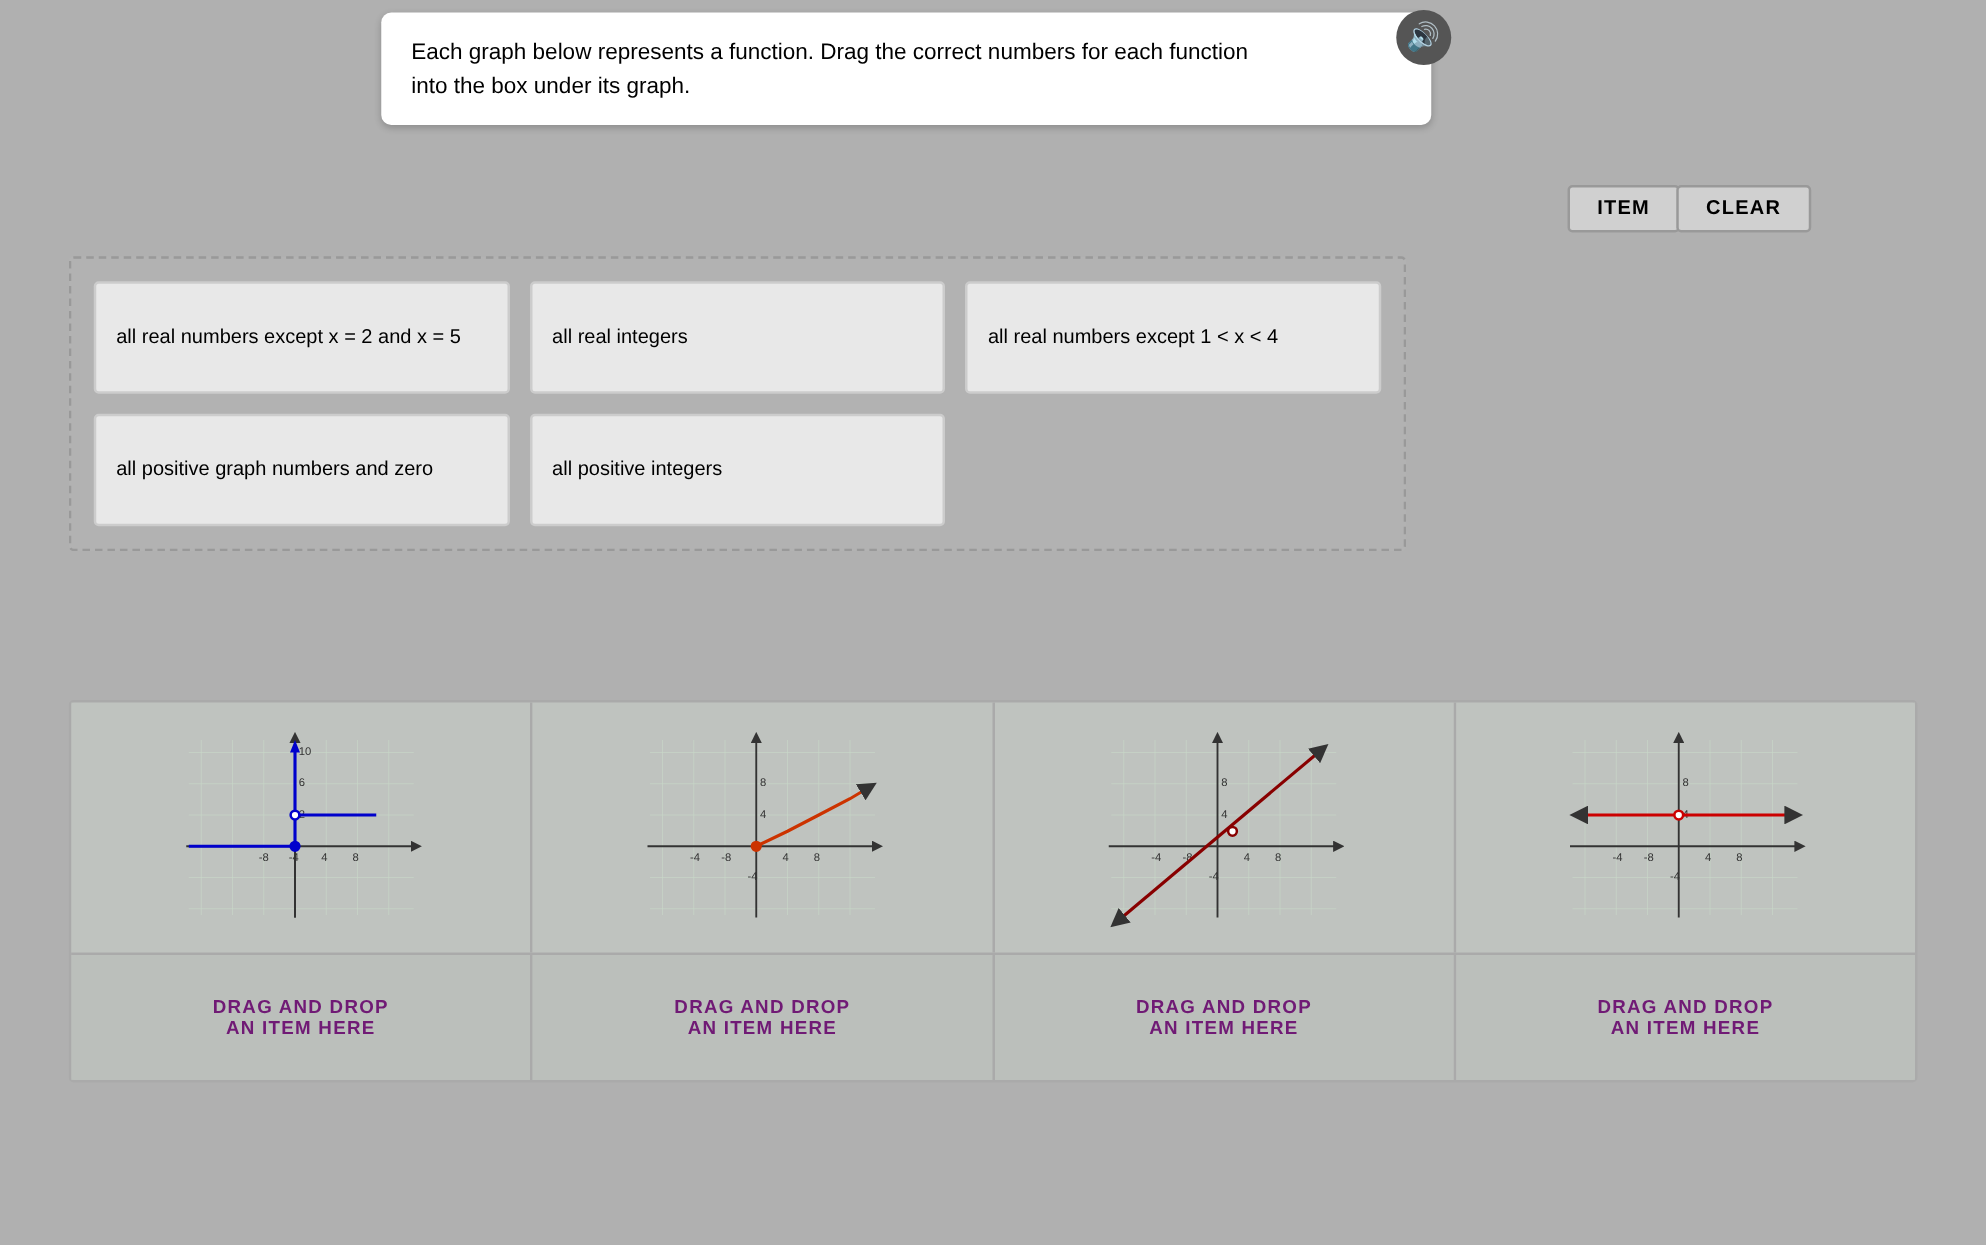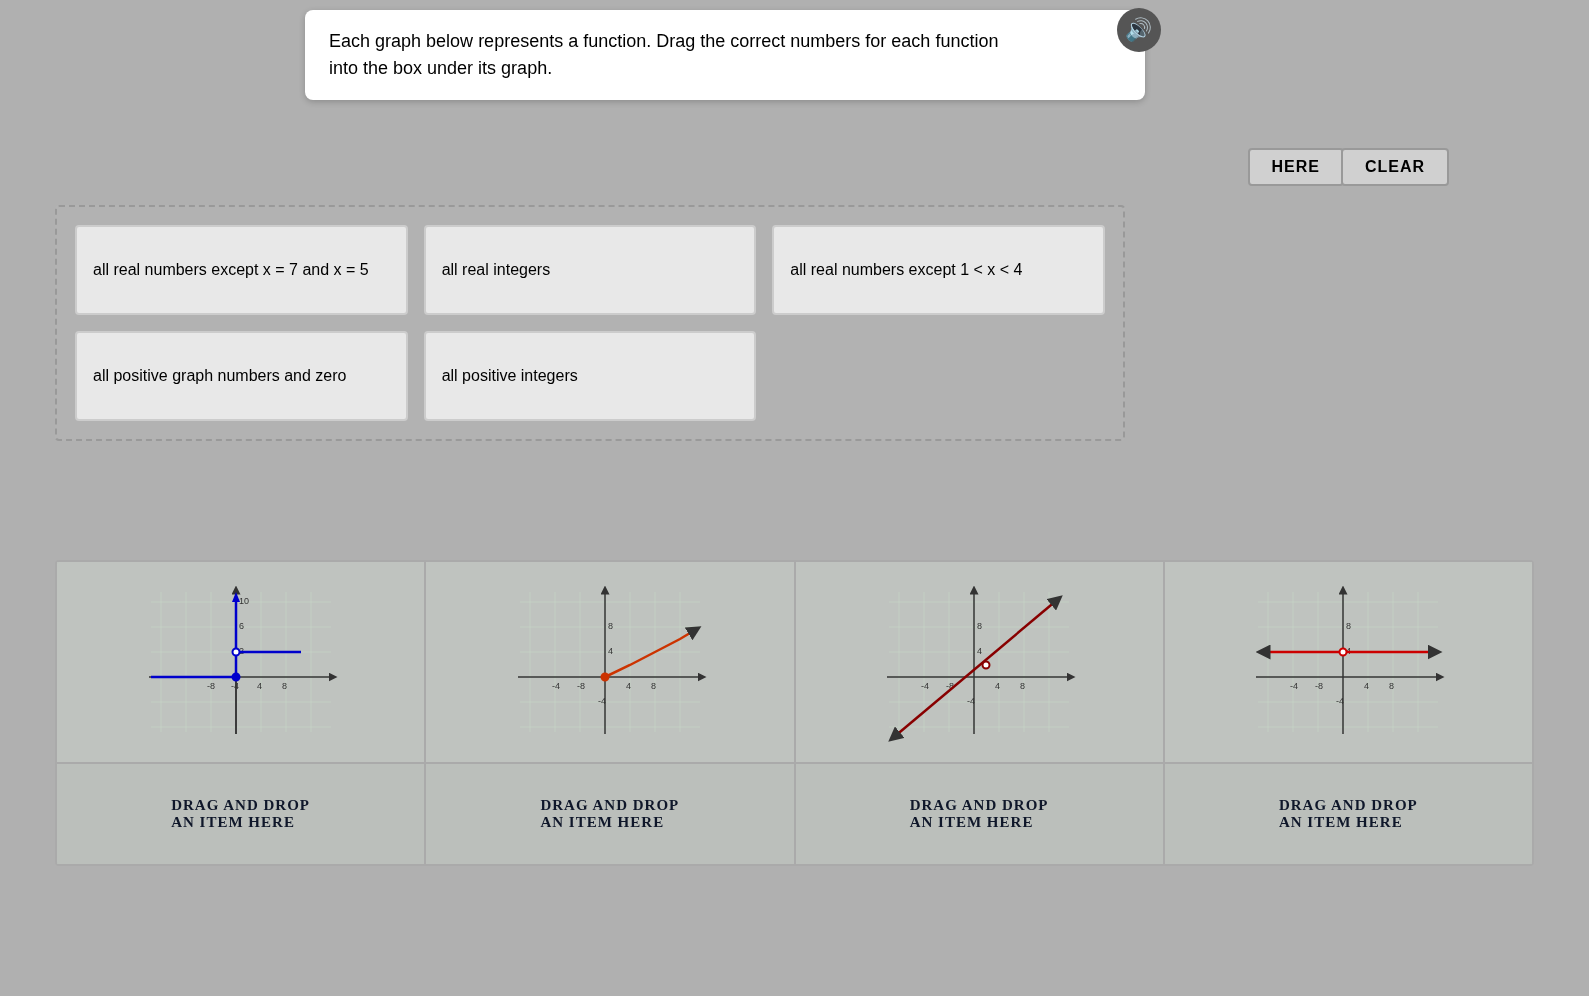--- a/index.html
+++ b/index.html
@@ -131,28 +131,27 @@
     .drop-row {
       display: flex;
     }
     .drop-cell {
       flex: 1;
       border-right: 2px solid #aaa;
       padding: 20px 10px;
       display: flex;
       align-items: center;
       justify-content: center;
-      text-align: left;
+      text-align: center;
       font-size: 15px;
       font-weight: bold;
-      color: #0f172a;
+      color: #701a75;
       letter-spacing: 1px;
       min-height: 100px;
       background: rgba(200,210,200,0.4);
-      font-family: Liberation Serif, serif;
     }
     .drop-cell:last-child { border-right: none; }
 
     
     .graph-svg {
       width: 200px;
       height: 160px;
     }
 
     .grid-line { stroke: #c8d8c8; stroke-width: 0.5; }
@@ -166,28 +165,28 @@
   Each <span class="underline">graph</span> below 
   <span class="underline">represents</span> a 
   <span class="underline">function</span>. 
   Drag the correct <span class="underline">numbers</span> for each 
   <span class="underline">function</span><br>
   into the box under its <span class="underline">graph</span>.
 </div>
 
 <div class="speaker-icon">🔊</div>
 
-<button class="btn-clear">HERE</button>
+<button class="btn-clear">ITEM</button>
 
 <button class="btn-check">CLEAR</button>
 
 <div class="options-container">
 
   <div class="option-card">
-    <span>all real numbers except x = 7 and x = 5</span>
+    <span>all real numbers except x = 2 and x = 5</span>
   </div>
 
 
   <div class="option-card">
     <span>all real integers</span>
   </div>
 
   <div class="option-card">
     <span>all real numbers except 1 &lt; x &lt; 4</span>
   </div>

